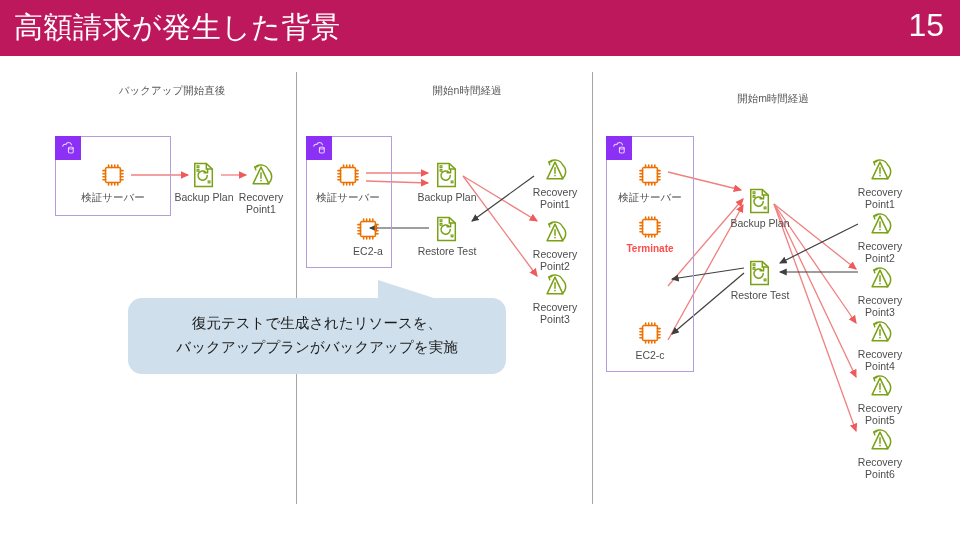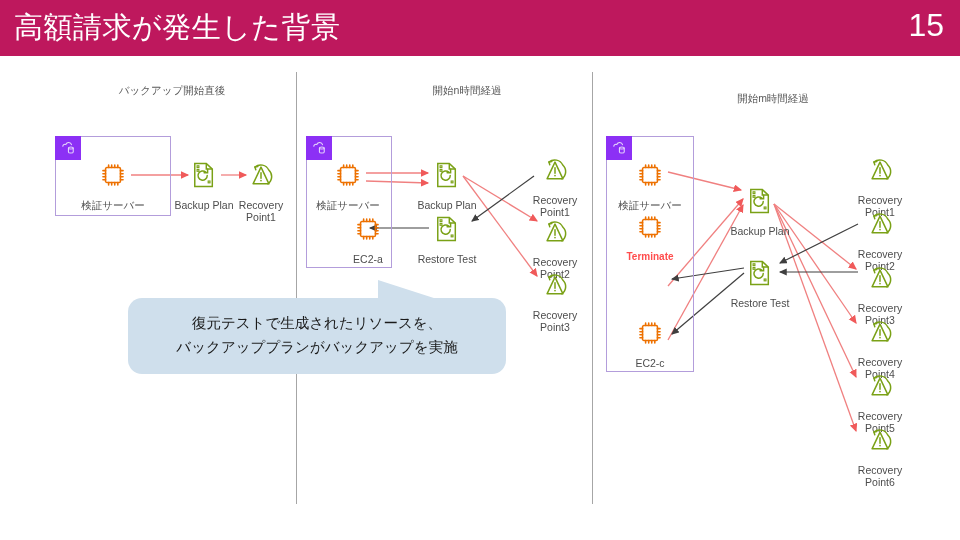--- a/index.html
+++ b/index.html
@@ -79,21 +79,21 @@
     text-align: center;
     pointer-events: auto;
   }
   .node .glyph {
     display: flex;
     align-items: center;
     justify-content: center;
     height: 30px;
   }
   .node .label {
-    margin-top: 9px;
+    margin-top: 1px;
     font-size: 10.5px;
     line-height: 12px;
     color: #4d4d4d;
     white-space: pre-line;
   }
   .node .label.terminate {
     color: #ff4d4d;
     font-weight: bold;
     font-size: 10px;
   }

